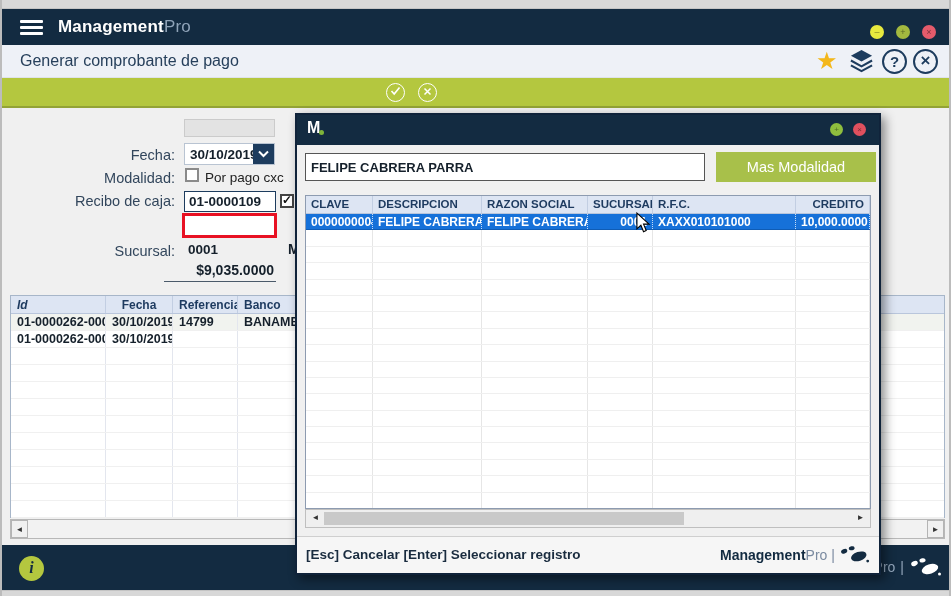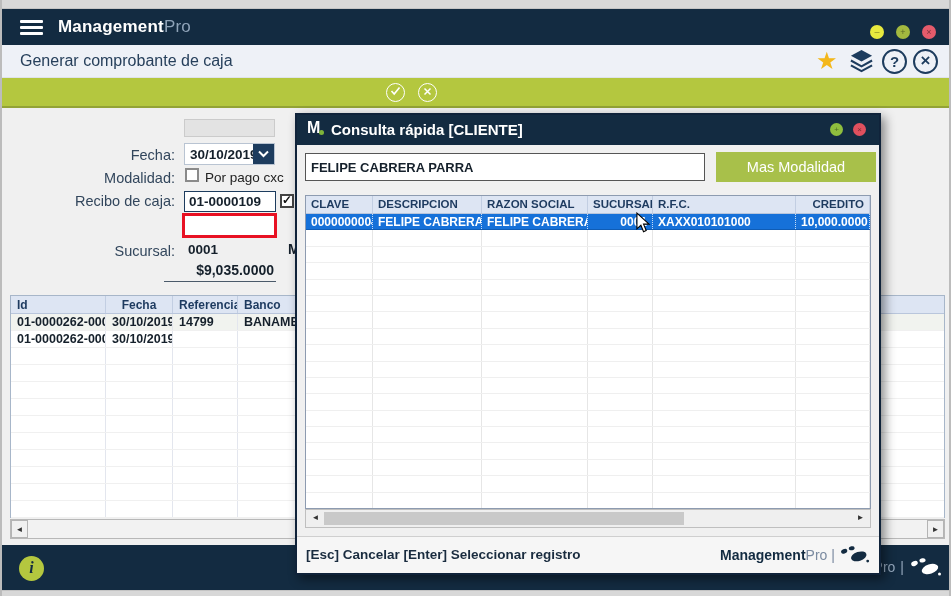--- a/index.html
+++ b/index.html
@@ -146,21 +146,21 @@
       </div>
     <div class="brand">
       <b>Management</b><i>Pro</i>
     </div>
     <div class="win-dot dot-min">–</div>
     <div class="win-dot dot-max">+</div>
     <div class="win-dot dot-close">×</div>
   </div>
 
   <div class="pagebar">
-    <div class="page-title">Generar comprobante de caja</div>
+    <div class="page-title">Generar comprobante de pago</div>
     <div class="star-icon">★</div>
     <div class="ic-nav layers-ic">
       <svg width="27" height="25" viewBox="0 0 28 26">
         <path d="M14 1 L25 7 L14 13 L3 7 Z" fill="#1d3c5e"></path>
         <path d="M3 12 L14 18 L25 12" fill="none" stroke="#1d3c5e" stroke-width="2.2"></path>
         <path d="M3 17 L14 23 L25 17" fill="none" stroke="#1d3c5e" stroke-width="2.2"></path>
       </svg>
     </div>
     <div class="ic-nav circle-ic help-ic">?</div>
     <div class="ic-nav circle-ic close-ic">×</div>
@@ -204,21 +204,21 @@
   <div class="flabel lab-sucursal">Sucursal:</div>
   <div class="sucursal-val">0001</div>
   <div class="moneda-part">M</div>
 
   <div class="importe-box">
     <span class="importe-val">$9,035.0000</span>
   </div>
 
   <div class="main-table" id="main-table">
       <div class="mt-header">
-        <div class="hcell" style="width: 95px;">Id</div>
+        <div class="hcell" style="width: 95px; font-style: italic;">Id</div>
         <div class="hcell ta-c" style="width: 67px;">Fecha</div>
         <div class="hcell" style="width: 65px;">Referencia</div>
         <div class="hcell" style="width: 120px;">Banco</div>
         <div class="hcell no-r" style="width: 0px; flex: 1 1 0%;"></div>
       </div>
       <div class="mt-row first">
         <div class="cell" style="width: 95px;">01-0000262-0003</div>
         <div class="cell ta-c" style="width: 67px;">30/10/2019</div>
         <div class="cell" style="width: 65px;">14799</div>
         <div class="cell" style="width: 120px;">BANAMEX</div>
@@ -321,21 +321,20 @@
           <circle cx="30.5" cy="17" r="1.5"></circle>
         </g>
       </svg>
     </div>
   </div>
   <div class="win-botstrip"></div>
 
   <div class="dialog">
     <div class="dlg-title">
       <span class="dlg-mark">M</span>
-      <span class="dlg-title-text">Consulta rápida [CLIENTE]</span>
       <div class="dlg-dot dlg-dot-max">+</div>
       <div class="dlg-dot dlg-dot-close">×</div>
     </div>
 
     <input class="dlg-search" value="FELIPE CABRERA PARRA" style="">
     <button class="dlg-more-btn">Mas Modalidad</button>
 
     <div class="dlg-grid" id="dlg-grid">
         <div class="dg-header">
           <div class="hcell" style="width: 67px;">CLAVE</div>

